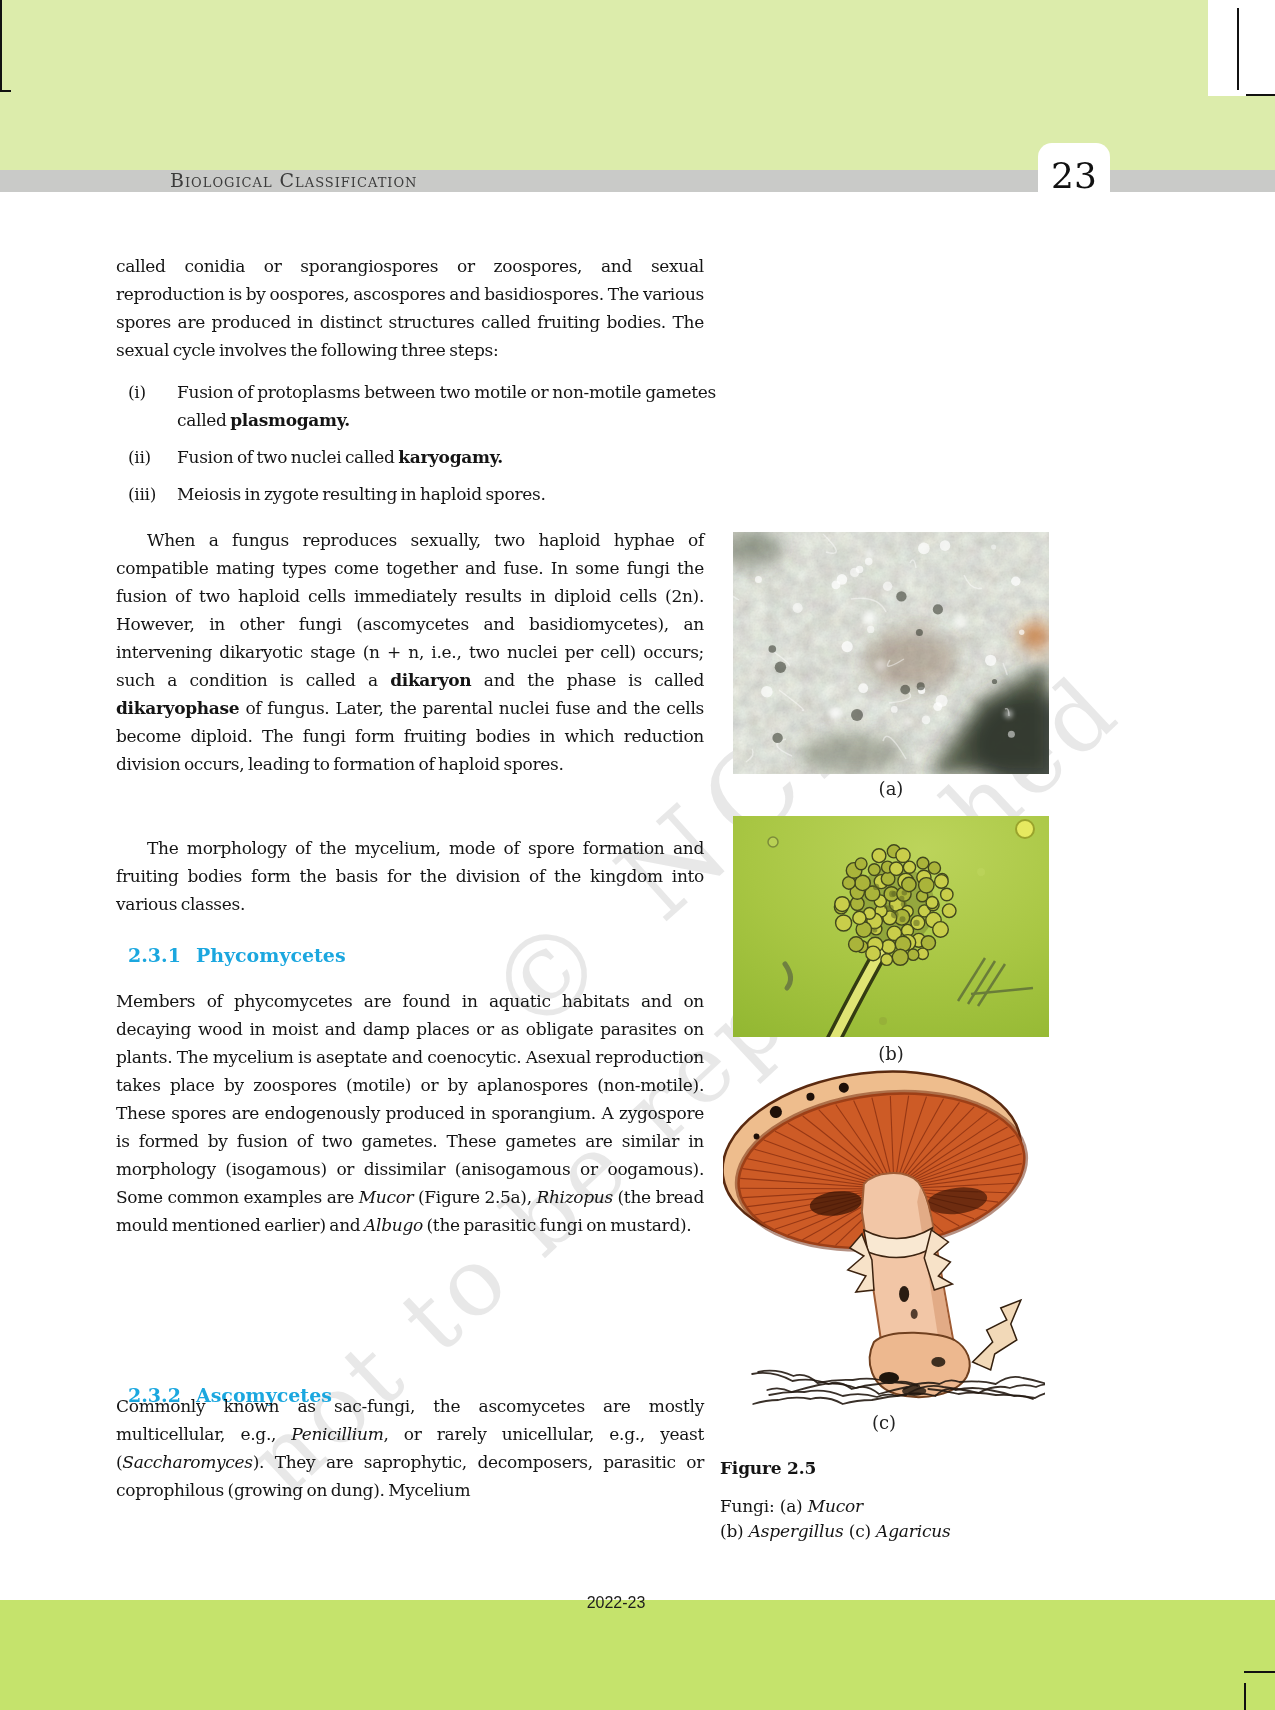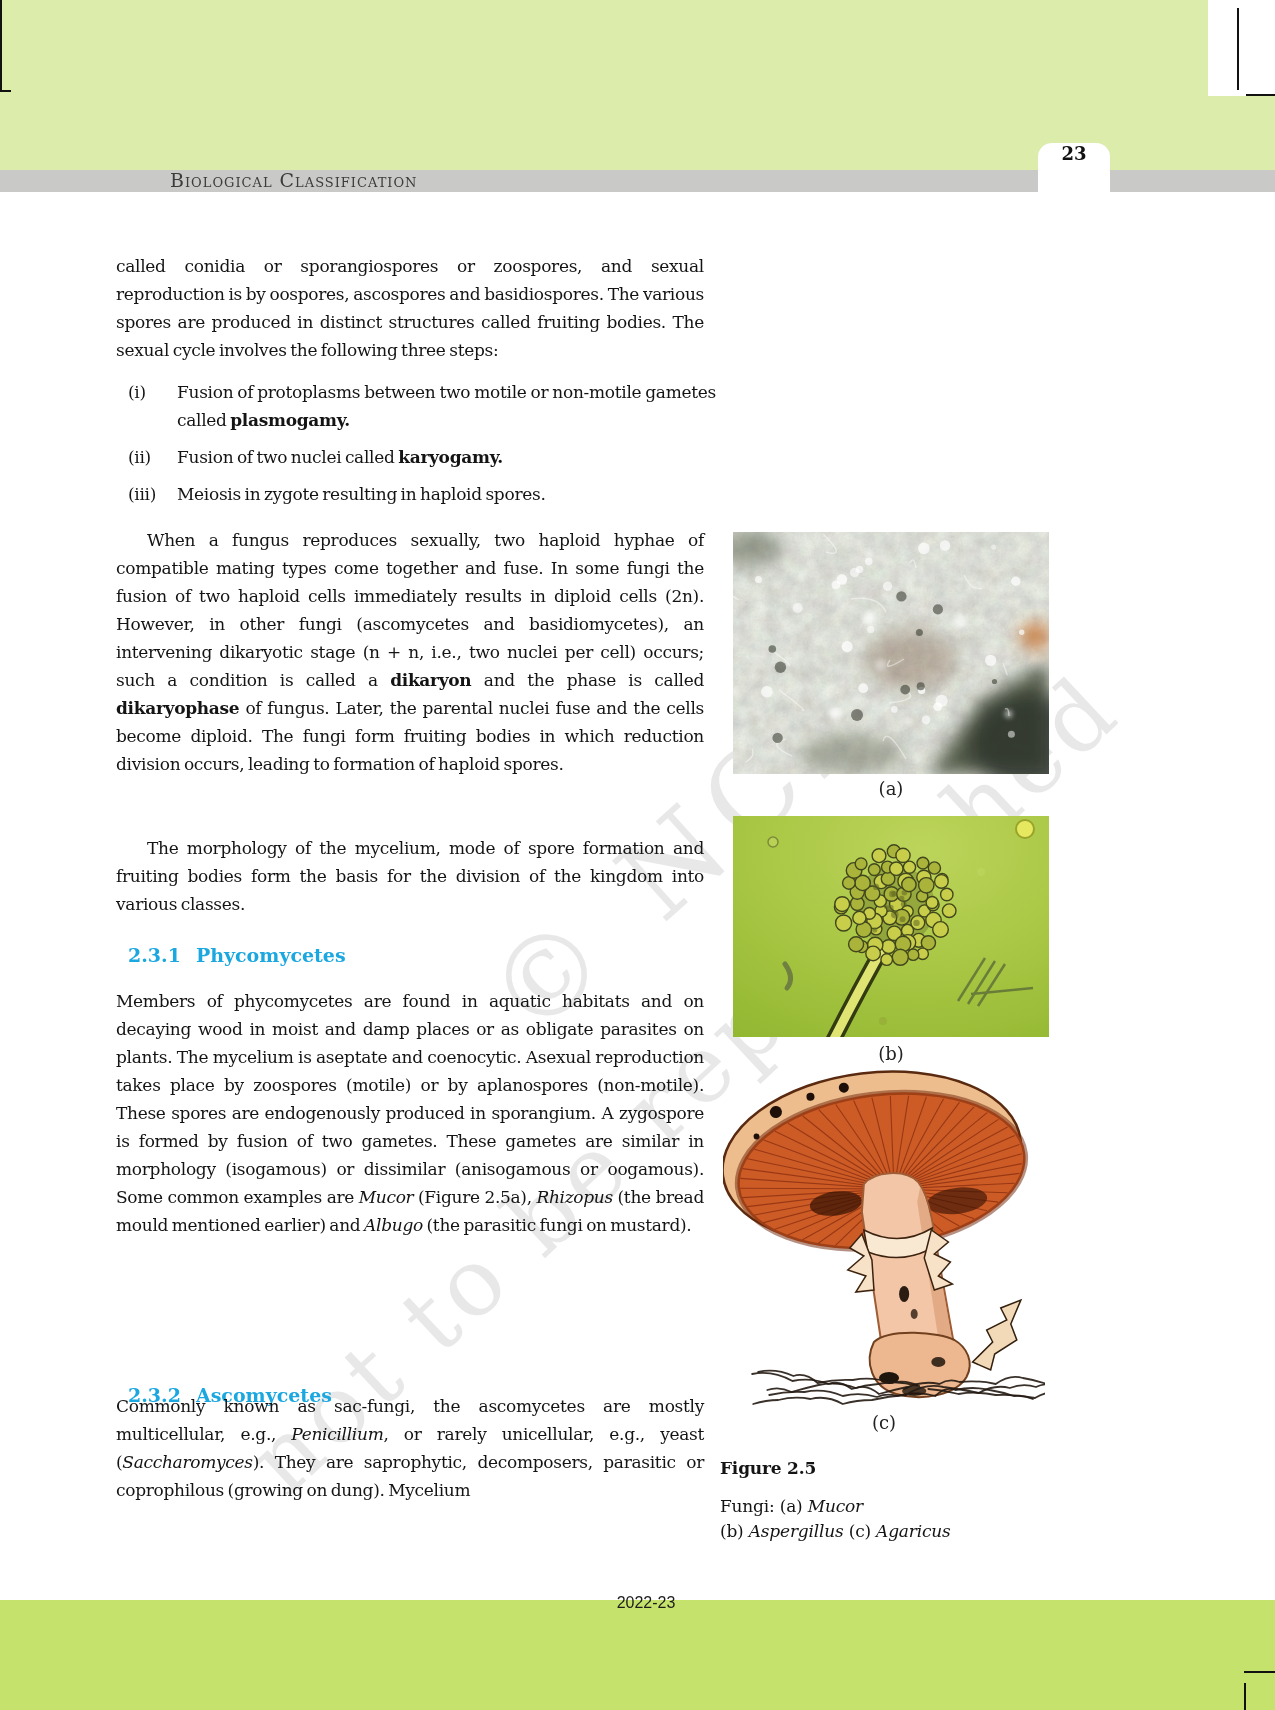--- a/index.html
+++ b/index.html
@@ -16,21 +16,21 @@
   .m-tl-h{left:0;top:90px;width:11px;height:2px;}
   .m-tr-v{left:1237px;top:8px;width:2px;height:82px;}
   .m-tr-h{left:1246px;top:94px;width:29px;height:2px;}
   .m-br-h{left:1244px;top:1671px;width:31px;height:2px;}
   .m-br-v{left:1244px;top:1683px;width:2px;height:27px;}
   
   .running-head{position:absolute;left:170px;top:168px;height:24px;line-height:24px;
       font-variant:small-caps;font-size:19px;letter-spacing:1px;color:#3c3c3c;z-index:4;}
   .page-tab{position:absolute;left:1038px;top:143px;width:72px;height:72px;background:#ffffff;
       border-radius:14px 14px 0 0;z-index:5;text-align:center;}
-  .page-tab span{display:inline-block;margin-top:0;font-size:18px;font-weight:bold;color:#111;}
+  .page-tab span{display:inline-block;margin-top:12px;font-size:36px;font-weight:normal;color:#111;}
   
   .wm{position:absolute;white-space:nowrap;font-family:"DejaVu Serif",serif;
       color:rgba(75,75,75,0.13);z-index:1;pointer-events:none;}
   .wm1{left:420px;top:725px;font-size:112px;letter-spacing:14px;transform:rotate(-42deg);transform-origin:center;}
   .wm2{left:110px;top:1030px;font-size:94px;letter-spacing:6px;transform:rotate(-43deg);transform-origin:center;}
   
   .tx{position:absolute;left:116px;width:588px;margin:0;font-size:17px;line-height:28px;
       text-align:justify;letter-spacing:-0.3px;word-spacing:-1.5px;z-index:2;}
   .indent{text-indent:31px;}
   .seg-b{font-weight:bold;}
@@ -53,21 +53,21 @@
   .fig-label{position:absolute;z-index:2;text-align:center;font-size:18px;color:#222;}
   .lab-a{left:733px;top:778px;width:316px;}
   .lab-b{left:733px;top:1043px;width:316px;}
   .lab-c{left:723px;top:1412px;width:322px;}
   .caption{position:absolute;left:720px;top:1456px;width:405px;display:flex;gap:13px;z-index:2;
       font-size:17px;line-height:25px;letter-spacing:-0.2px;flex-direction:column;}
   .cap-label{font-weight:bold;white-space:nowrap;}
   .cap-lines div{min-height:25px;}
   
   .footer-year{position:absolute;left:0;top:1594px;width:1232px;text-align:center;z-index:3;
-      font-family:"Liberation Sans","DejaVu Sans",sans-serif;font-size:16px;color:#1c1c1c;padding-left:30px;}
+      font-family:"Liberation Sans","DejaVu Sans",sans-serif;font-size:16px;color:#1c1c1c;}
 </style>
 </head>
 <body>
 
 <div class="page">
 
   <div class="band-top"></div>
   <div class="band-bottom"></div>
   <div class="graybar"></div>
   <div class="tr-white"></div>

